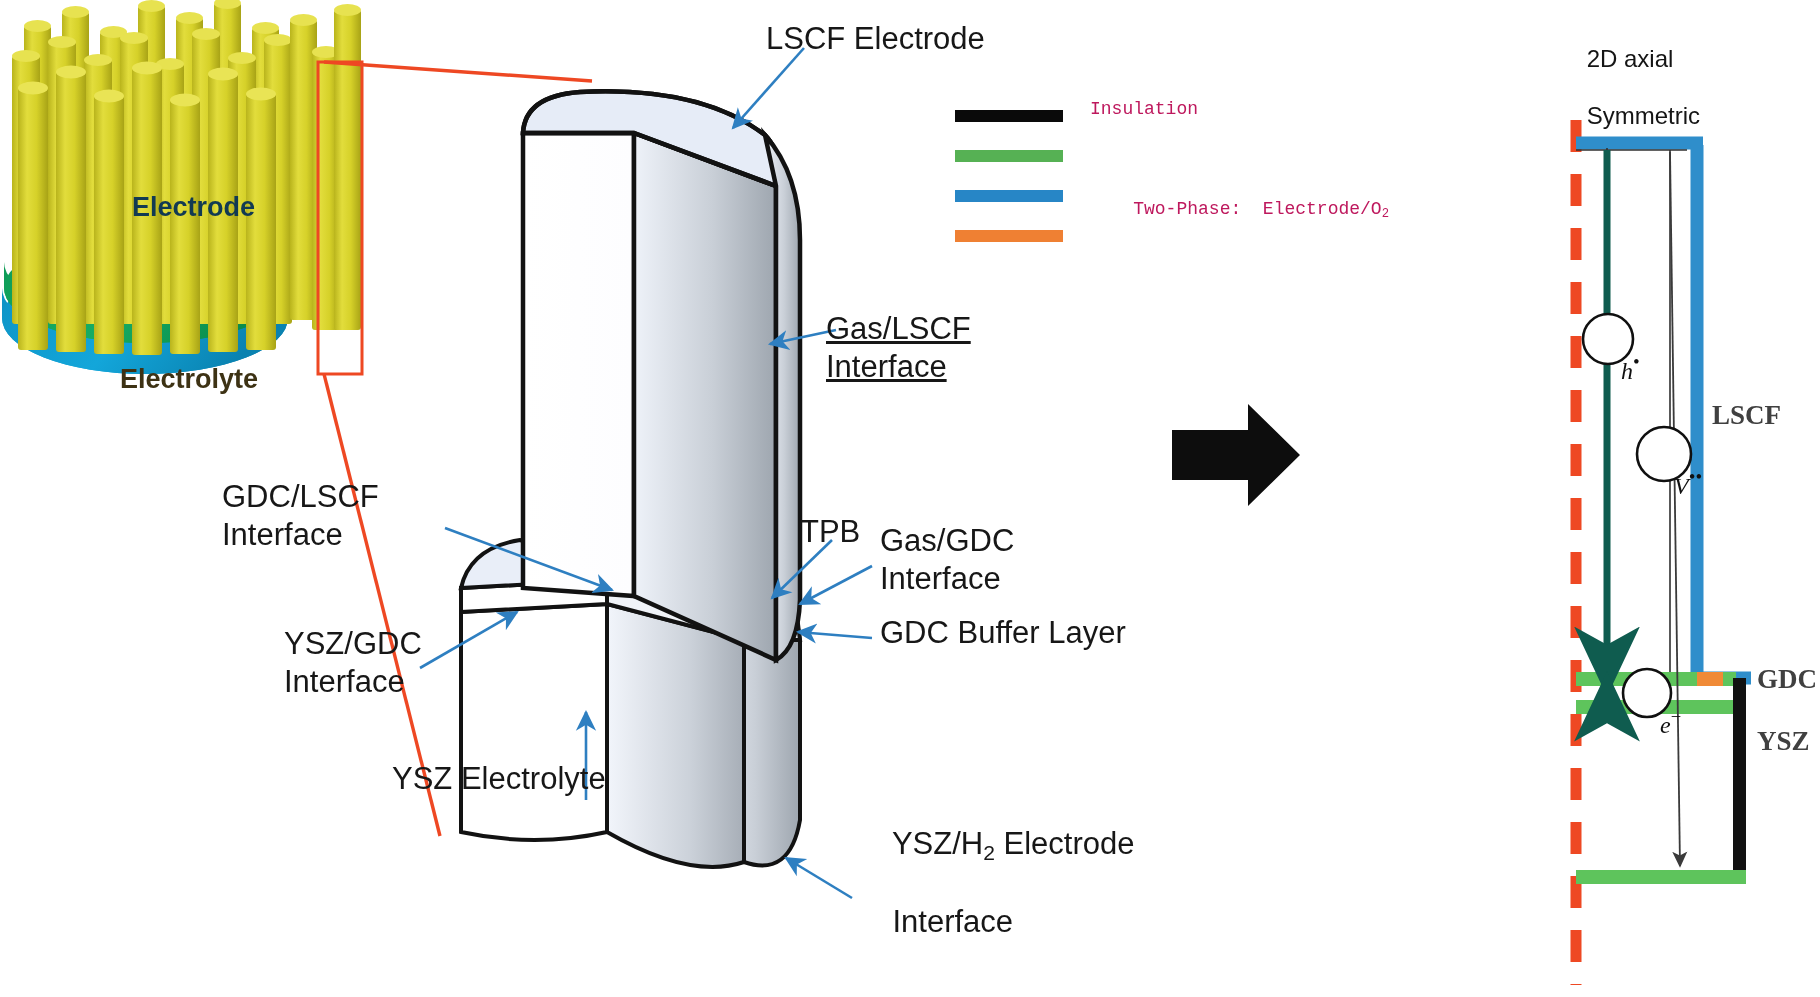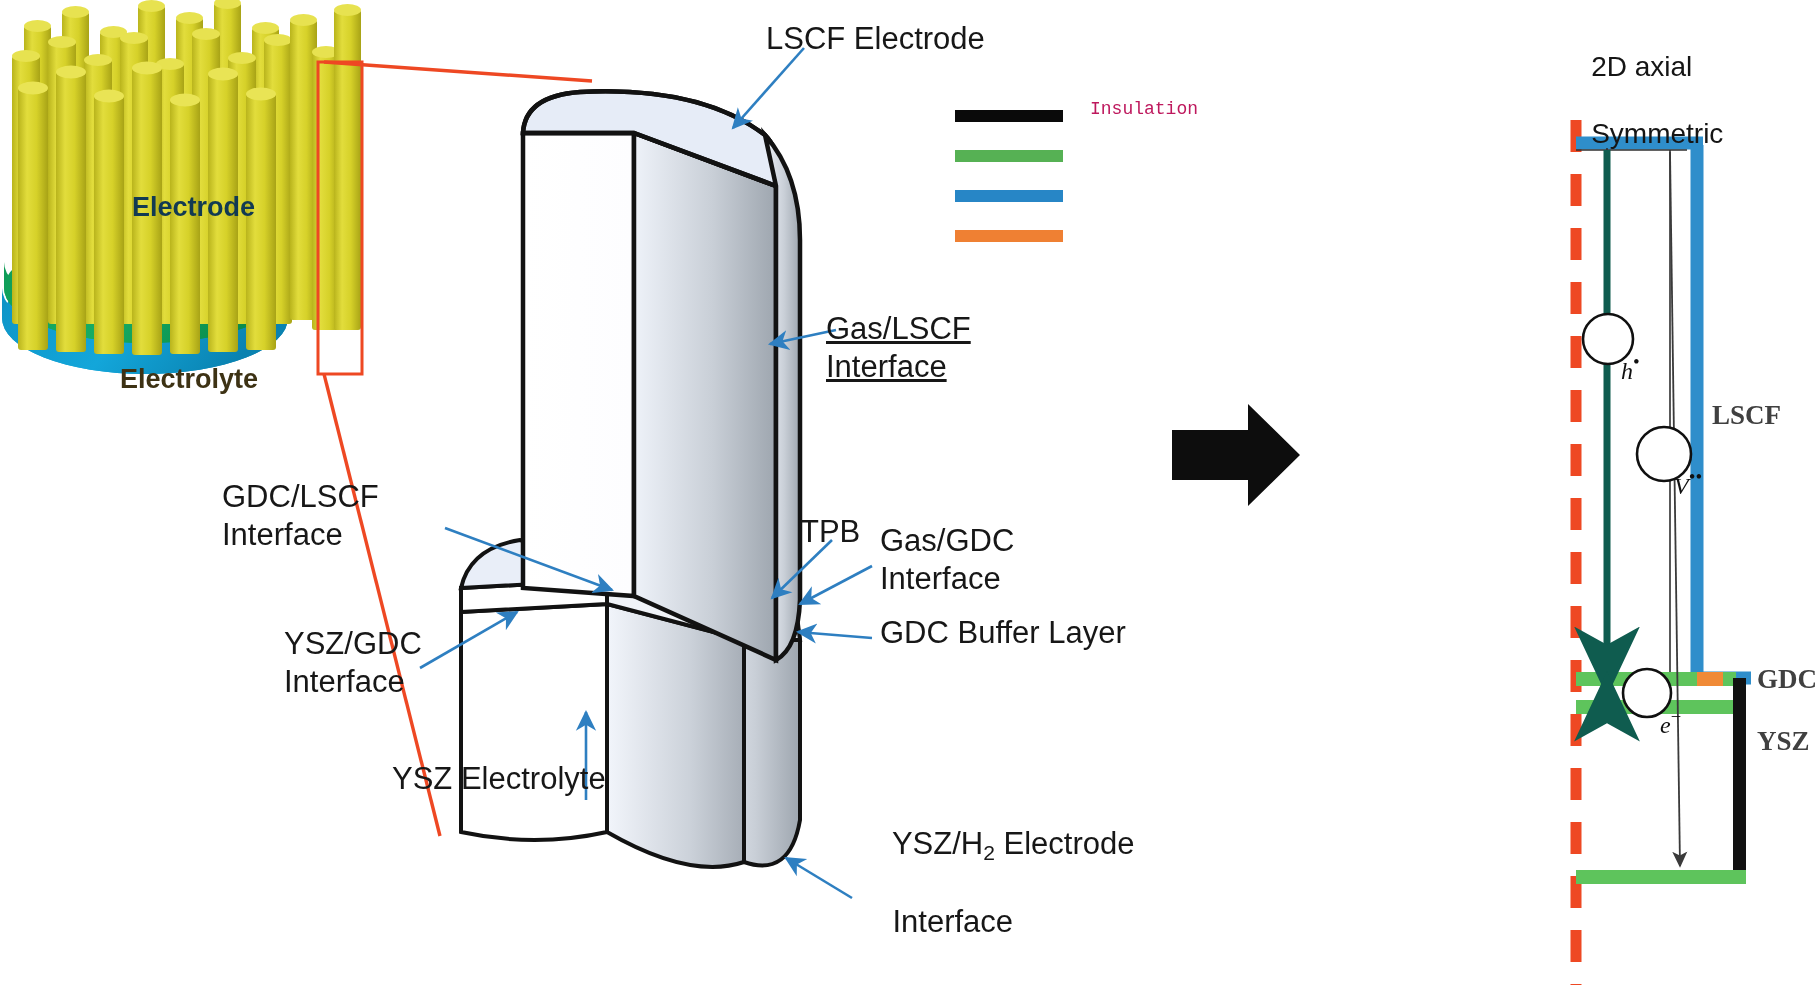--- a/index.html
+++ b/index.html
@@ -34,21 +34,21 @@
     position: absolute;
     font-family: Liberation Mono, monospace;
     color: #be185d;
     font-size: 18px;
     white-space: pre;
   }
   .panel-title {
     position: absolute;
     font-family: "Liberation Sans", sans-serif;
     color: #151515;
-    font-size: 28px;
+    font-size: 24px;
     line-height: 1.2;
     white-space: pre;
   }
   .bold-lbl {
     position: absolute;
     font-family: "Liberation Serif", serif;
     font-weight: bold;
     color: #404040;
     font-size: 27px;
     white-space: pre;
@@ -309,20 +309,23 @@
   <div class="lbl" style="left:880px; top:614px;">GDC Buffer Layer</div>
 
   <div class="lbl" style="left:858px; top:787px;">
     <span>YSZ/H</span><sub>2</sub><span> Electrode</span><br>
     <span>Interface</span>
   </div>
 
   <div class="legend-text" style="left:1090px; top:99px;">Insulation</div>
 
 
+  <div class="legend-text" style="left:1090px; top:179px;">
+    <span>Two-Phase:  Electrode/O</span><sub>2</sub>
+  </div>
 
 
   <div class="panel-title" style="left:1560px; top:16px;">
     <span>2D axial</span><br>
     <span>Symmetric</span>
   </div>
 
   <div class="bold-lbl" style="left:1712px; top:400px;">LSCF</div>
 
   <div class="bold-lbl" style="left:1757px; top:664px;">GDC</div>

